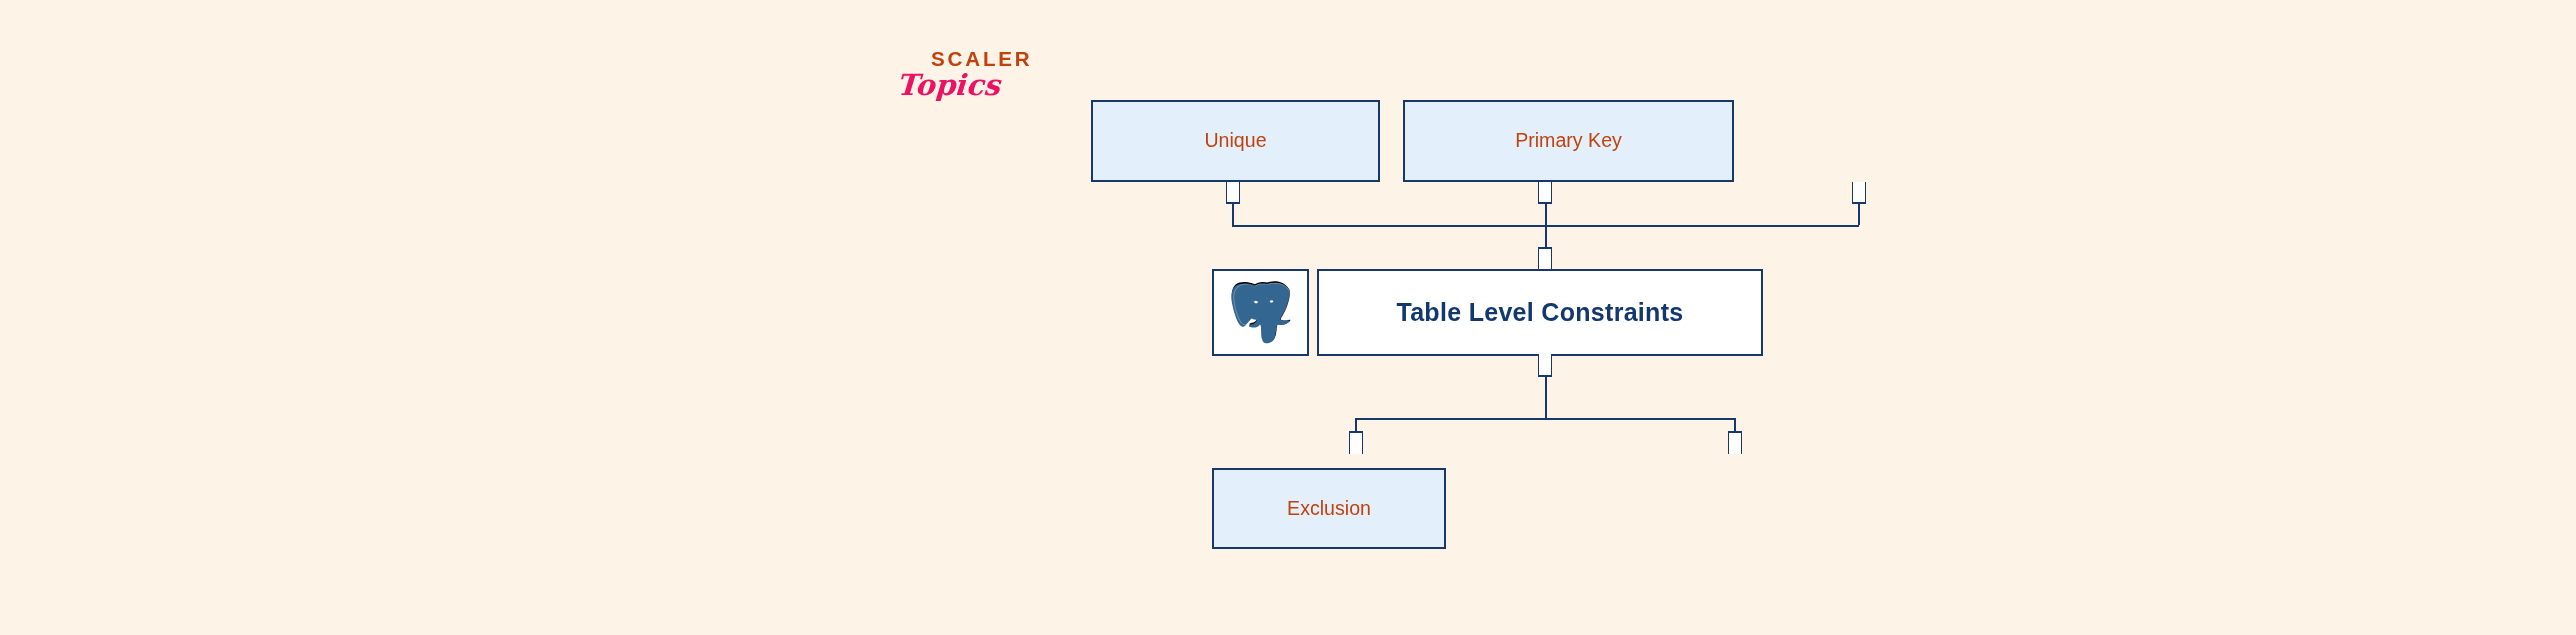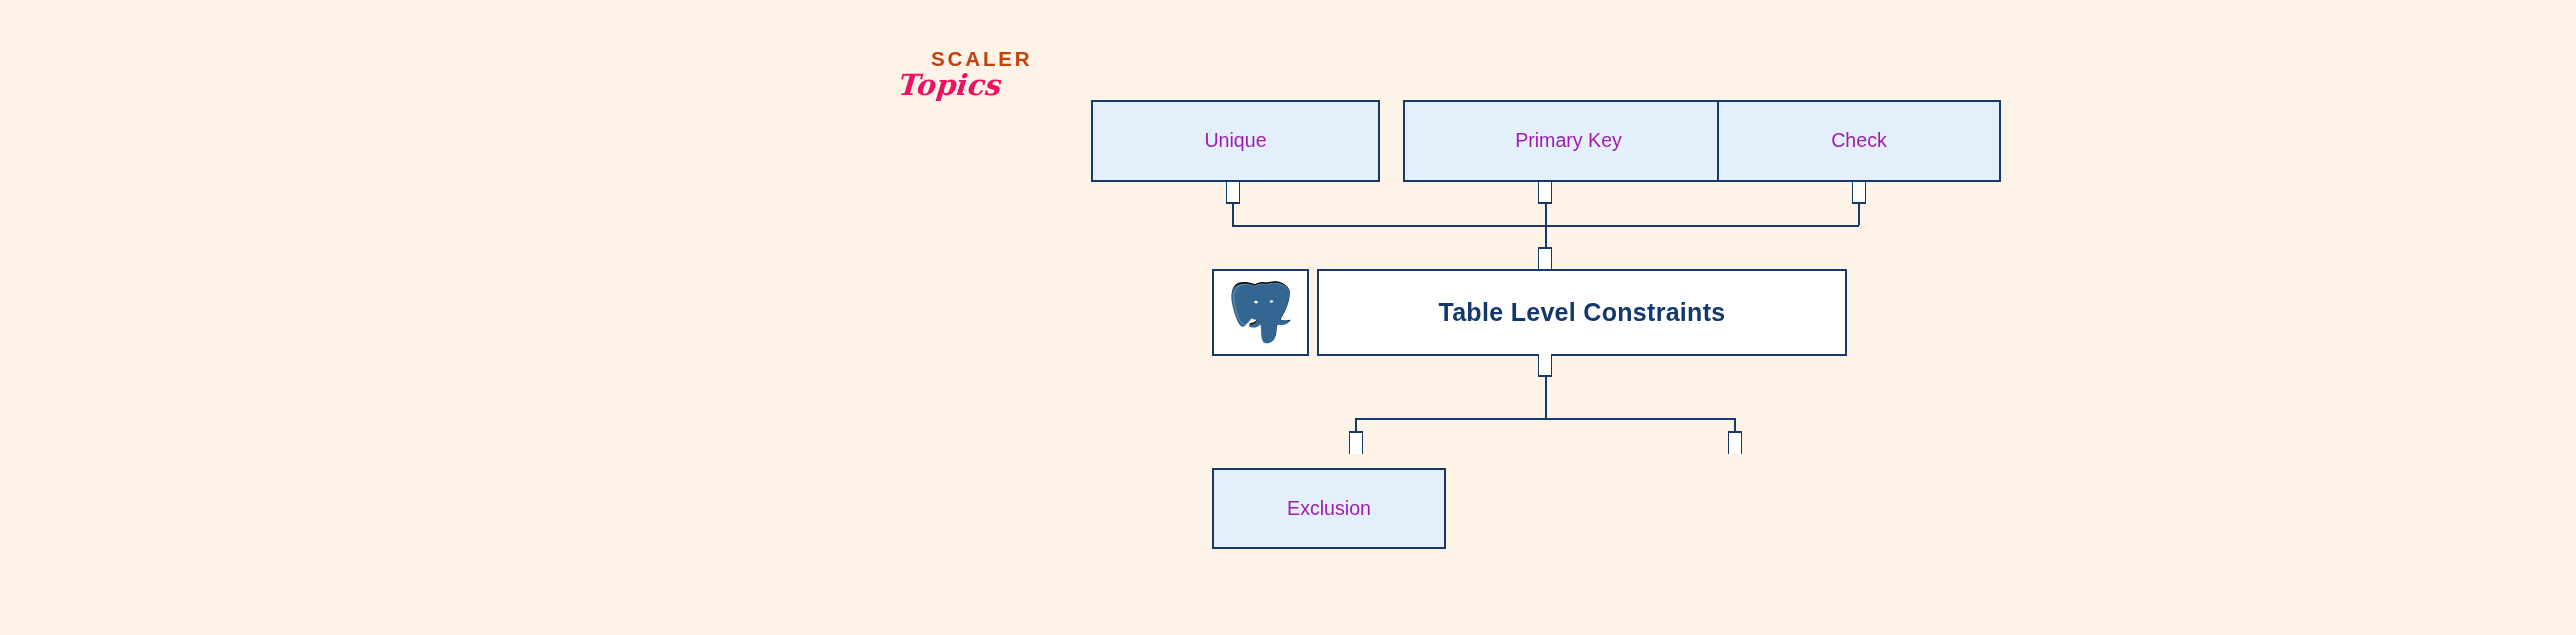--- a/index.html
+++ b/index.html
@@ -60,21 +60,21 @@
     border: 2.1px solid #16386B;
     display: flex;
     align-items: center;
     justify-content: center;
     text-align: center;
   }
   .node-leaf {
     background: #E3F0FC;
   }
   .node-leaf .node-label {
-    color: #a21caf;
+    color: #c2410c;
     font-family: "Liberation Sans", sans-serif;
     font-size: 19.6px;
     font-weight: normal;
     line-height: 1.1;
   }
   .node-center {
     background: #FFFFFF;
   }
   .node-center .node-label {
     color: #12386F;
@@ -139,23 +139,20 @@
   </div>
 
   <div class="node node-leaf" style="left:1091px; top:100px; width:289px; height:82px;">
     <span class="node-label">Unique</span>
   </div>
 
   <div class="node node-leaf" style="left:1403px; top:100px; width:331px; height:82px;">
     <span class="node-label">Primary Key</span>
   </div>
 
-  <div class="node node-leaf" style="left:1717px; top:100px; width:284px; height:82px;">
-    <span class="node-label">Check</span>
-  </div>
 
   <div class="stub stub-open-top" style="left:1226px; top:182px; width:14.4px; height:21.6px;"></div>
 
   <div class="stub stub-open-top" style="left:1538px; top:182px; width:14.4px; height:21.6px;"></div>
 
   <div class="stub stub-open-top" style="left:1852px; top:182px; width:14.4px; height:21.6px;"></div>
 
   <div class="vline" style="left:1232px; top:202px; height:23px;"></div>
   <div class="vline" style="left:1858px; top:202px; height:23px;"></div>
 
@@ -172,21 +169,21 @@
         <path fill="#336791" d="M236.5 159.9c-29.9 6.2-32-3.9-32-3.9 31.6-46.9 44.8-106.4 33.4-120.9C206.9 -2.4 153.6 16 152.7 16.5l-.3.1c-5.9-1.2-12.5-1.9-19.9-2-13.5-.2-23.7 3.6-31.5 9.5 0 0-96-39.5-91.5 49.7.9 19 27.2 143.5 58.5 105.9 11.5-13.8 22.5-25.4 22.5-25.4 5.5 3.7 12.2 5.6 19.1 4.9l.5-.5c-.2 1.7-.1 3.3.2 5.2-8.1 9-5.7 10.6-21.8 13.9-16.3 3.4-6.7 9.3-.5 10.9 7.6 1.9 25.1 4.6 36.9-12l-.5 1.9c3.1 2.5 5.3 16.3 5 28.7-.4 12.5-.6 21.1 1.9 27.8 2.5 6.7 4.9 21.9 25.8 17.4 17.4-3.7 26.5-13.4 27.7-29.6.9-11.5 2.9-9.8 3-20.1l1.6-4.9c1.9-15.6.3-20.6 11.1-18.3l2.6.2c7.9.4 18.3-1.3 24.4-4.1 13.1-6.1 20.9-16.3 7.9-13.6z"></path>
         <g fill="#FFFFFF" stroke="#FFFFFF">
           <path d="M108.2 84.2c-2.6-.4-5 .0-6.2 .9-.7.5-.9 1.1-1 1.5-.2 1.1.6 2.4 1.1 3 1.4 1.8 3.4 3 5.4 3.3.3 0 .6.1.9.1 3.3 0 6.3-2.6 6.6-4.5.3-2.4-3.2-3.8-6.8-4.3z" stroke-width="1.2"></path>
           <path d="M176.5 84.3c-.3-1.9-3.6-2.4-6.7-2-3.1.4-6.1 1.8-5.9 3.7.2 1.5 2.9 4.1 5.9 4.1.3 0 .5 0 .8-.1 2-.3 3.5-1.6 4.2-2.3 1.1-1.1 1.8-2.3 1.7-3.4z" stroke-width="1.2"></path>
           <path d="M244.2 158.6c-1.1-3.3-4.6-4.4-10.4-3.2-17.2 3.5-23.4 1.1-25.4-.4 13.4-20.4 24.5-45.1 30.4-68.2 2.8-10.9 4.4-21.1 4.5-29.4.2-9.1-1.4-15.8-4.6-19.9C225.9 21.1 207.2 13 184.6 12.7c-15.5-.2-28.7 3.7-31.2 4.8-5.4-1.3-11.2-2.1-17.6-2.2-11.7-.2-21.8 2.6-30.2 8.3-3.6-1.4-13.1-4.7-24.6-6.5-19.9-3.2-35.7.8-47 11.8C20.4 42.3 16.6 61.6 20.6 88.2c1.3 8.9 6.4 36.1 14.4 56.7 4.7 12.1 9.7 21.1 14.8 26.7 5.8 6.4 11.4 8.9 17 7.5 3.9-1 9.2-4.4 14.8-11.1 3.2-3.9 6.5-8 9.6-11.8 4.1 2.2 8.6 3.4 13.2 3.6 0 .2 0 .3-.1.5-1.3 1.5-2.4 3-3.4 4.4-4.1 5.1-4.9 6.2-17.9 8.9-3.7.8-13.6 2.8-13.7 9.7 0 7.6 11.8 10.8 13.2 11.1 4.6 1.2 9.1 1.7 13.3 1.7 10.3 0 19.4-3.4 26.7-9.9-.2 26.7 1 53 4.3 61.1 2.7 6.6 9.3 22.8 29.8 22.8 3 0 6.3-.3 9.9-1.1 21.4-4.6 30.7-14 34.3-34.8 1.9-11.1 5.2-37.6 6.8-51.9 3.3 1 7.6 1.5 12.2 1.5 9.6 0 20.6-2 27.5-5.2 7.8-3.6 21.8-12.5 19.3-20.2z" stroke-width="1.2" fill="none"></path>
         </g>
       </g>
     </svg>
   </div>
 
-  <div class="node node-center" style="left:1317px; top:269px; width:530px; height:87px;justify-content:center;">
+  <div class="node node-center" style="left:1317px; top:269px; width:446px; height:87px;justify-content:center;">
     <span class="node-label">Table Level Constraints</span>
   </div>
 
   <div class="stub stub-open-top" style="left:1538px; top:354px; width:14.4px; height:23px;"></div>
 
   <div class="vline" style="left:1545px; top:376px; height:43px;"></div>
 
   <div class="hline" style="left:1355px; top:418px; width:380px;"></div>
 
   <div class="vline" style="left:1355px; top:418px; height:33px;"></div>

